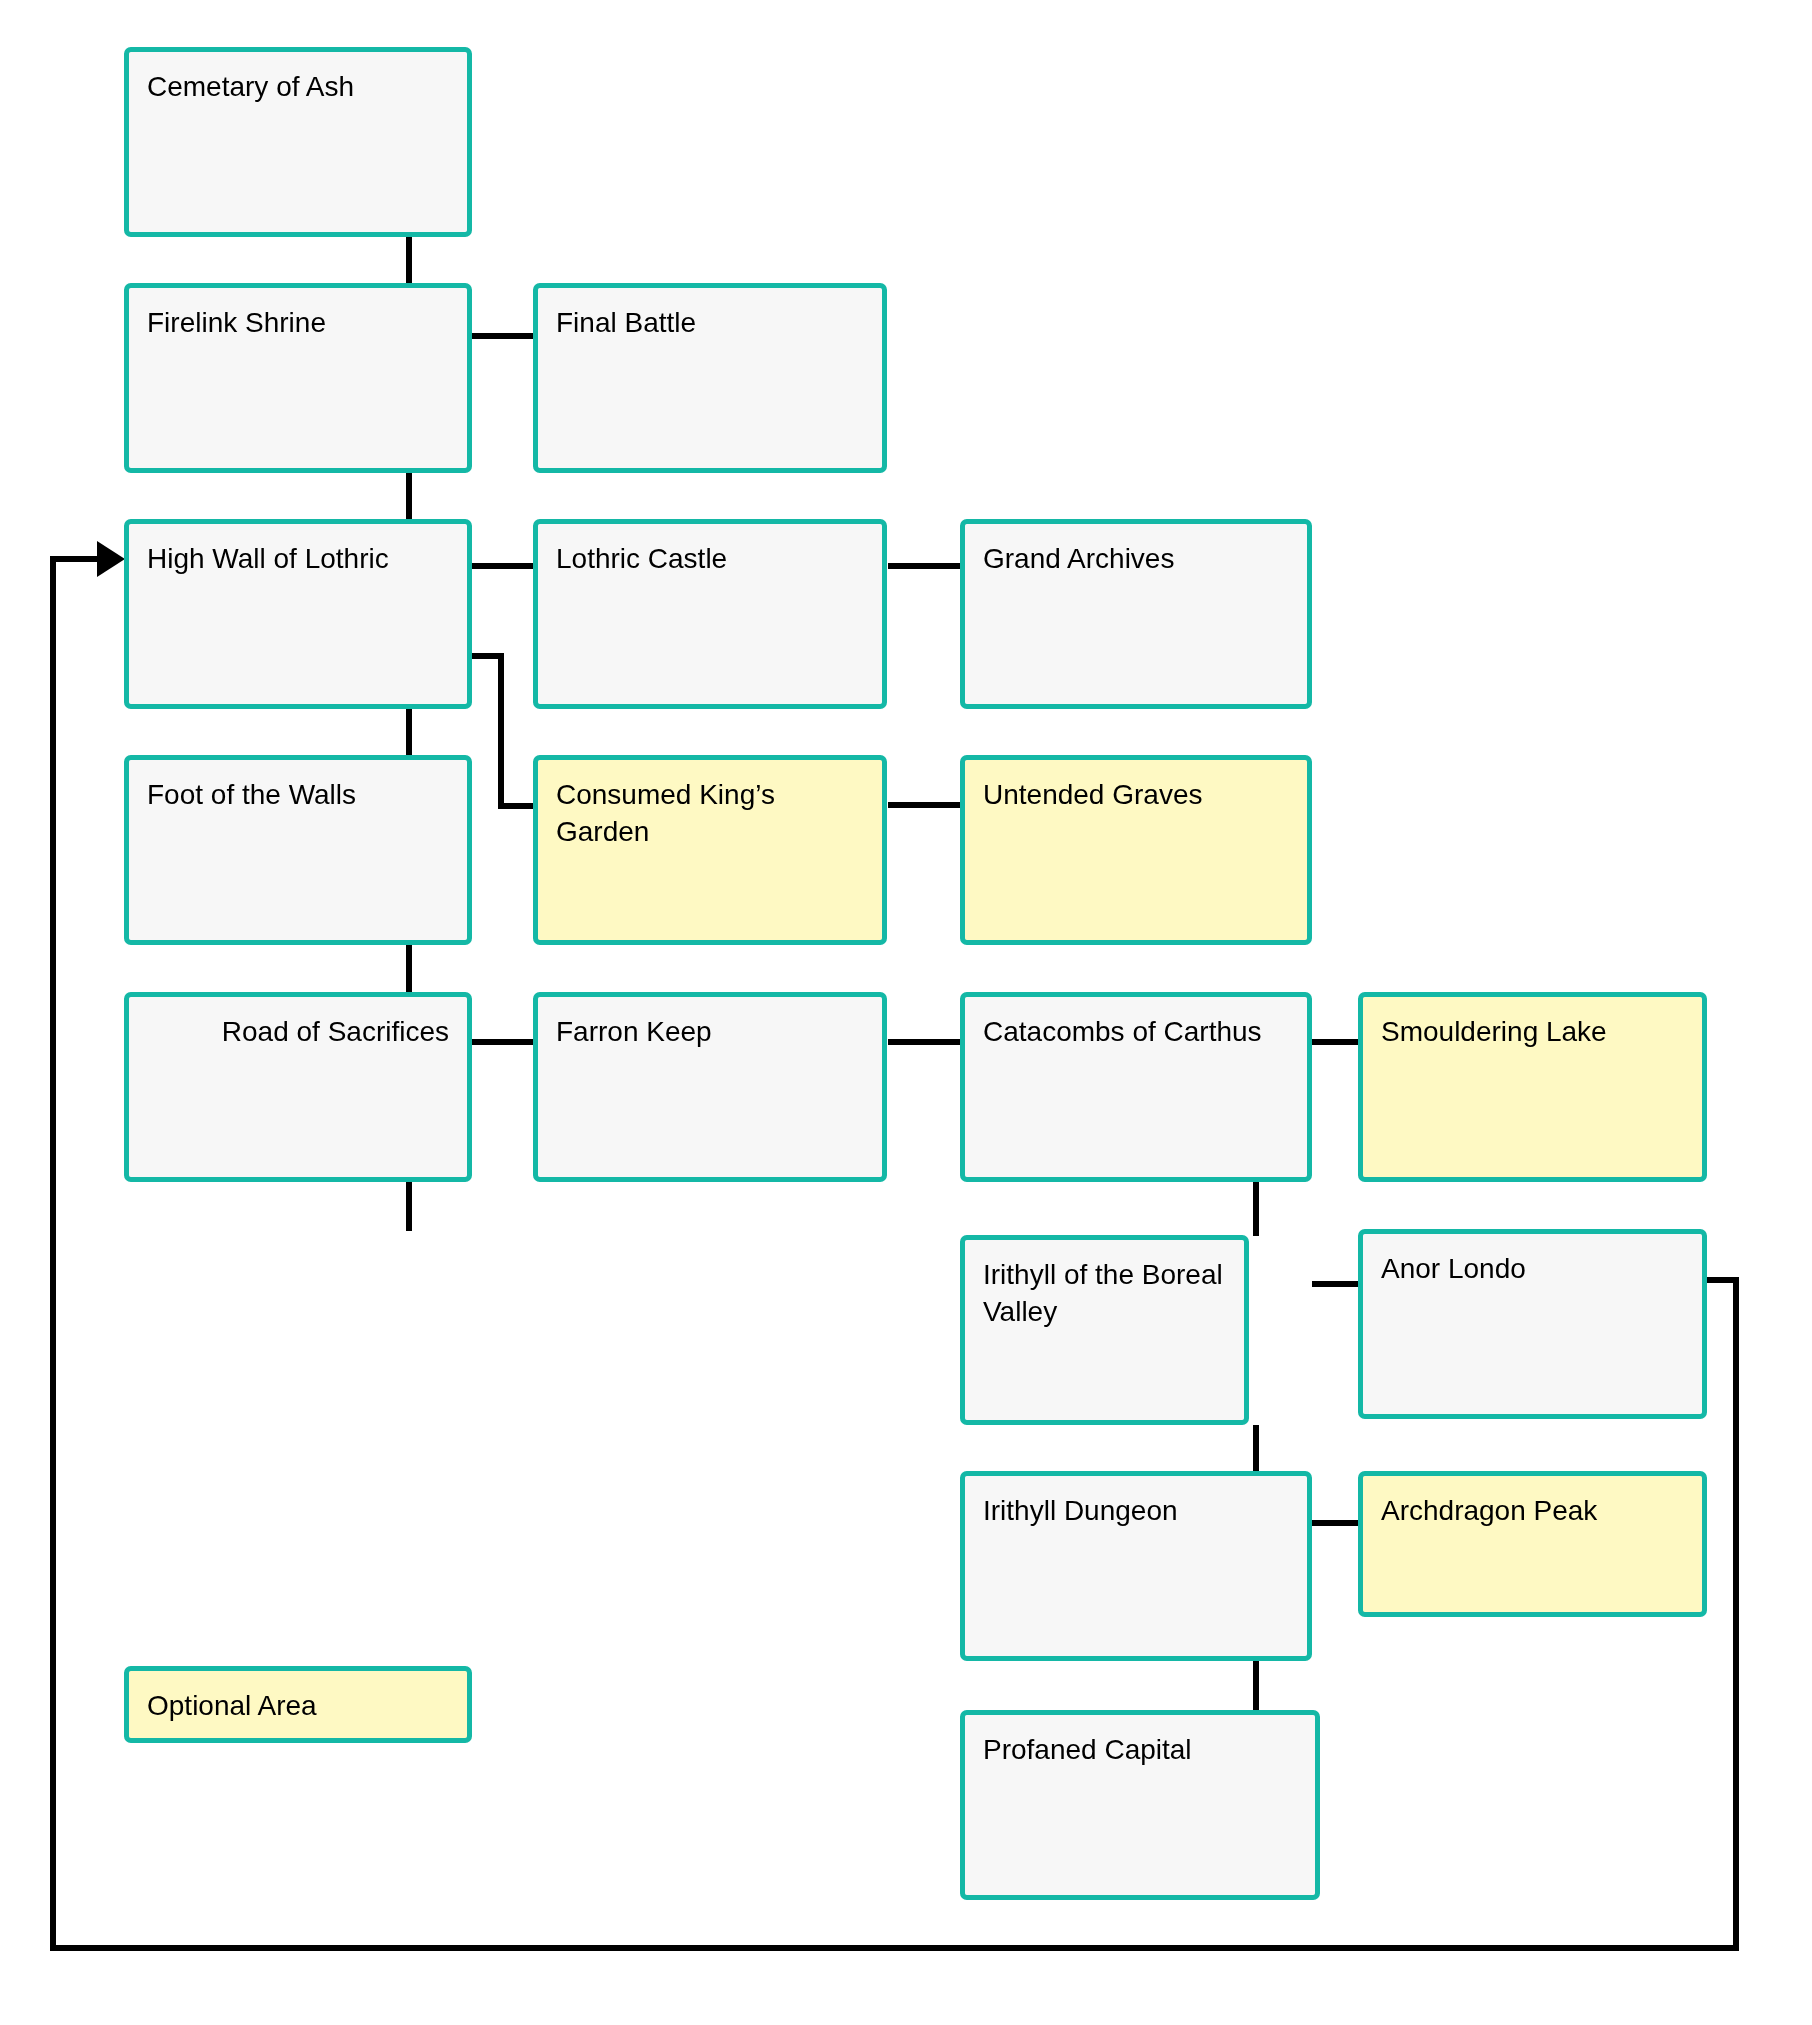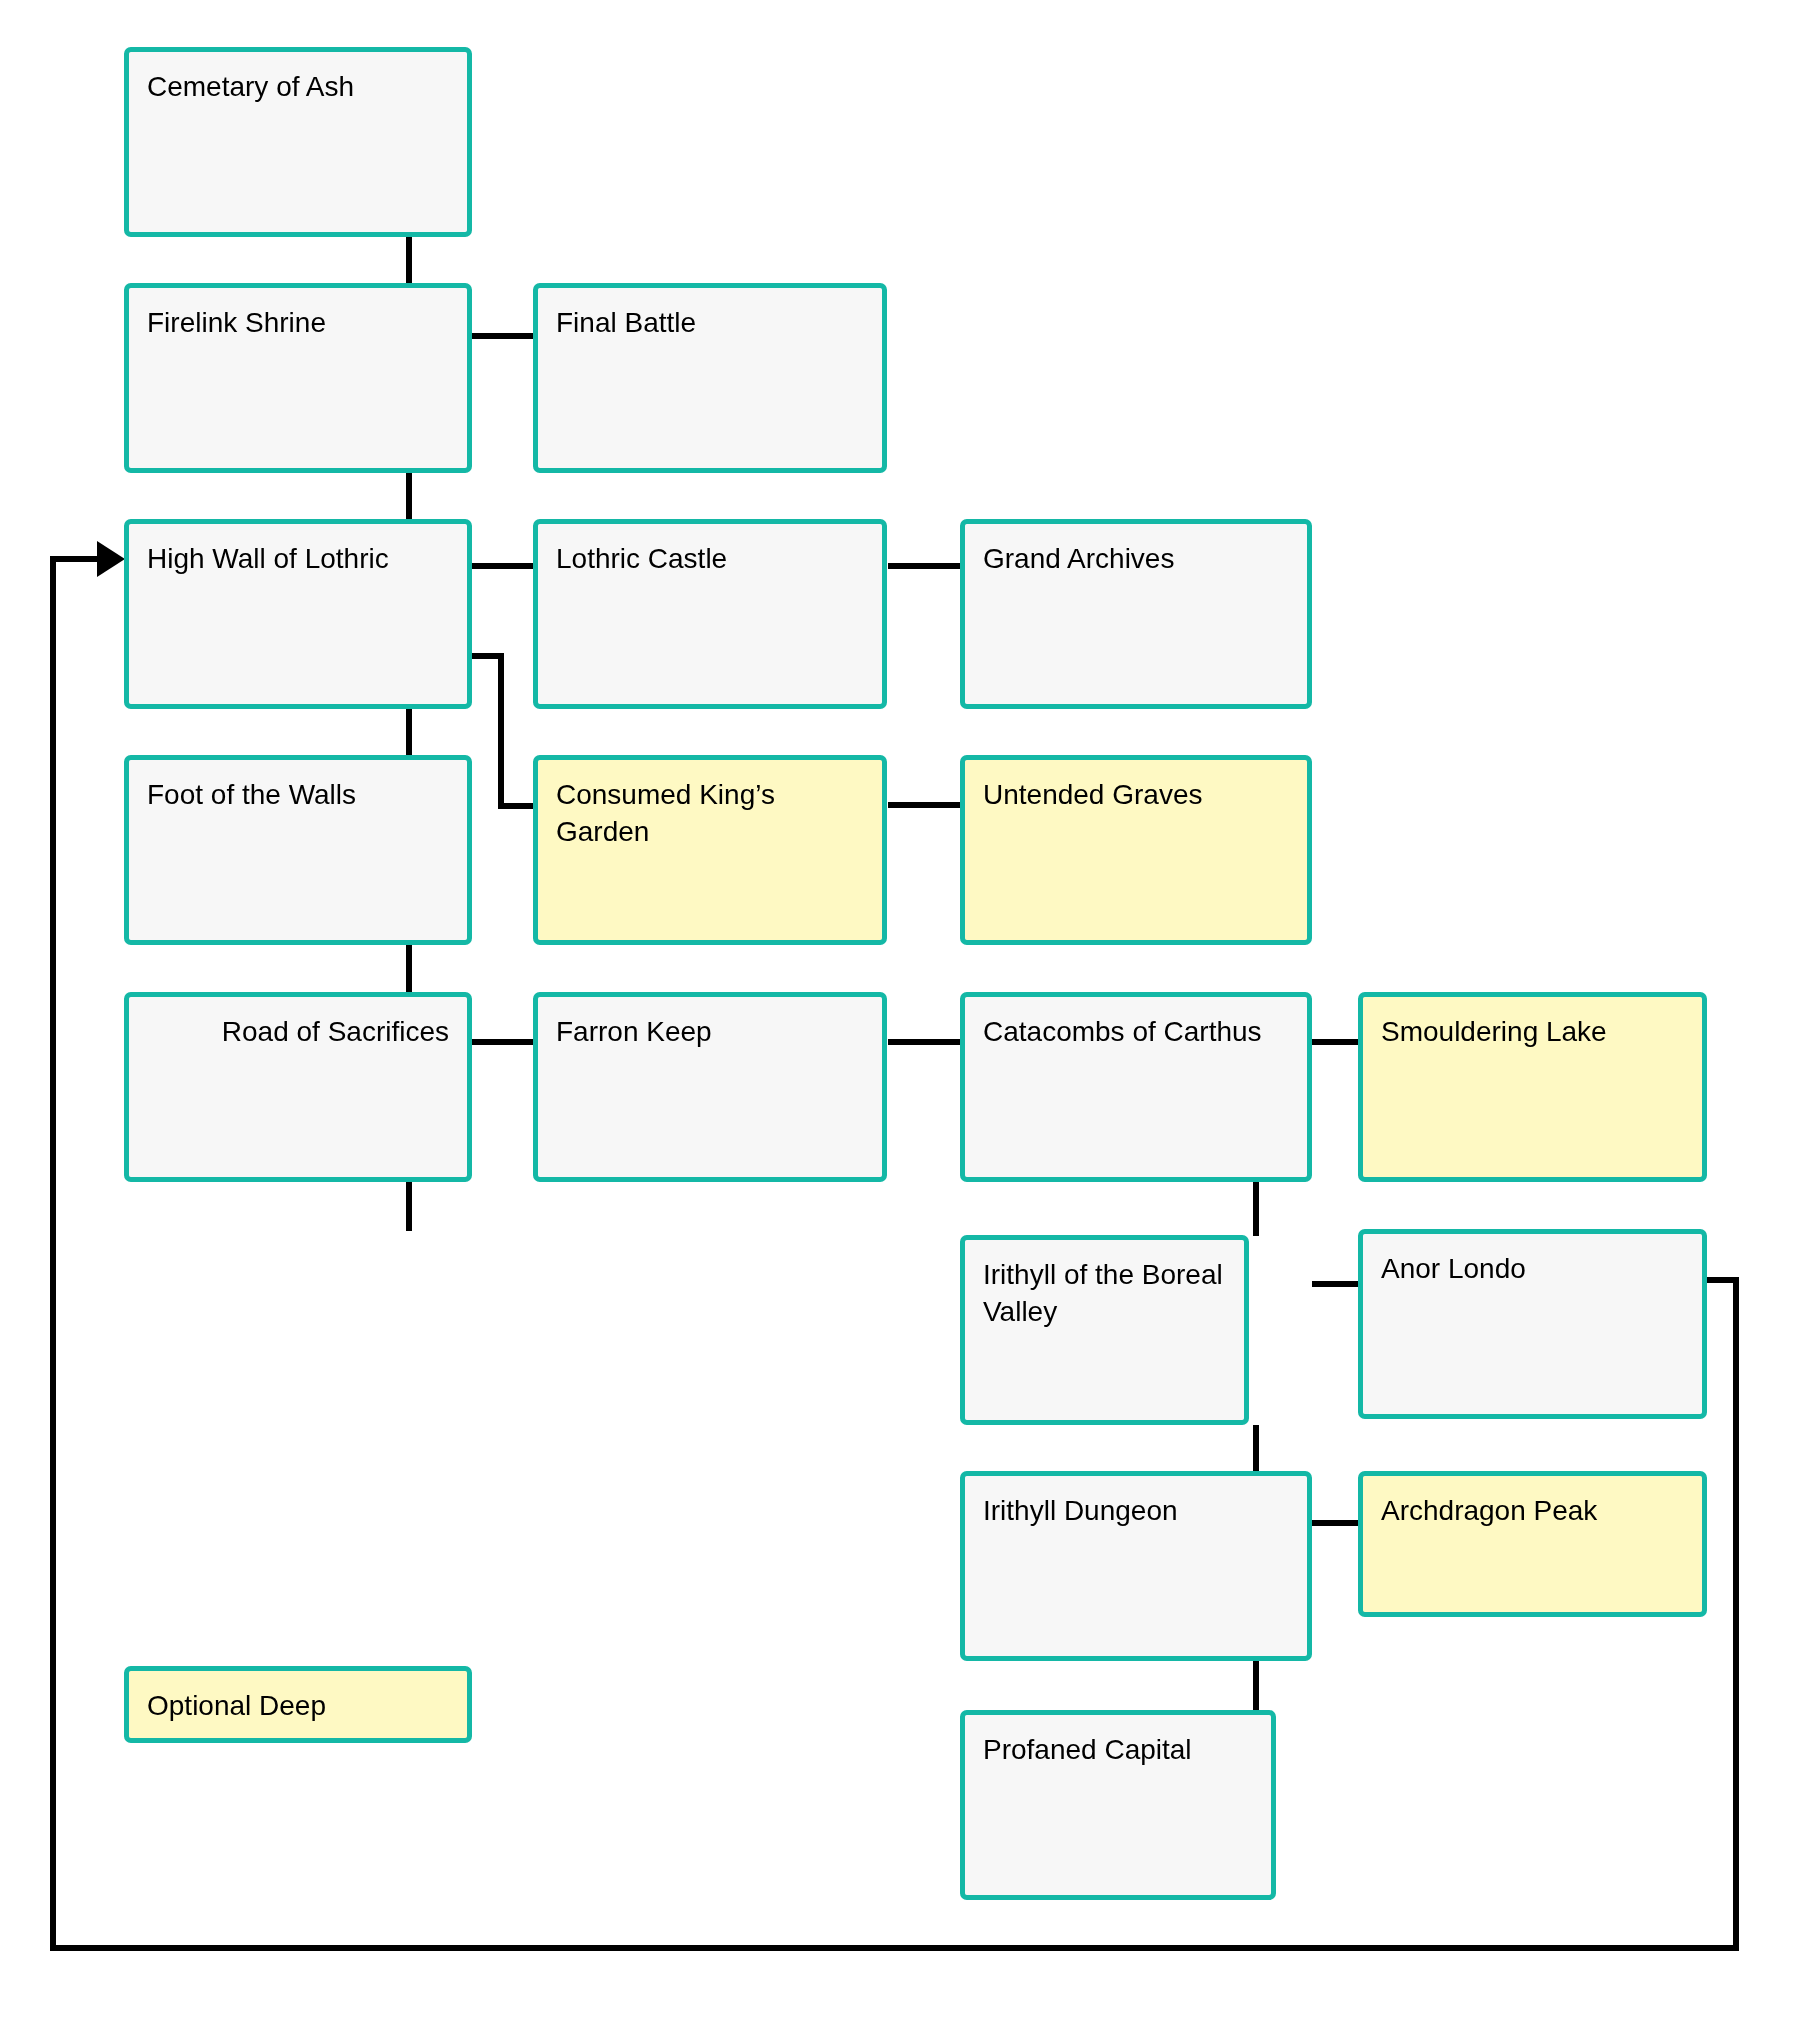--- a/index.html
+++ b/index.html
@@ -128,21 +128,21 @@
 
   <div class="node" style="left:960px;top:1471px;width:352px;height:190px;">
     <span>Irithyll Dungeon</span>
   </div>
 
   <div class="node green" style="left:1358px;top:1471px;width:349px;height:146px;">
     <span>Archdragon Peak</span>
   </div>
 
   <div class="node green" style="left:124px;top:1666px;width:348px;height:77px;">
-    <span>Optional Deep</span>
+    <span>Optional Area</span>
   </div>
 
-  <div class="node" style="left:960px;top:1710px;width:316px;height:190px;">
+  <div class="node" style="left:960px;top:1710px;width:360px;height:190px;">
     <span>Profaned Capital</span>
   </div>
 
 </div>
 
 
 </body></html>

